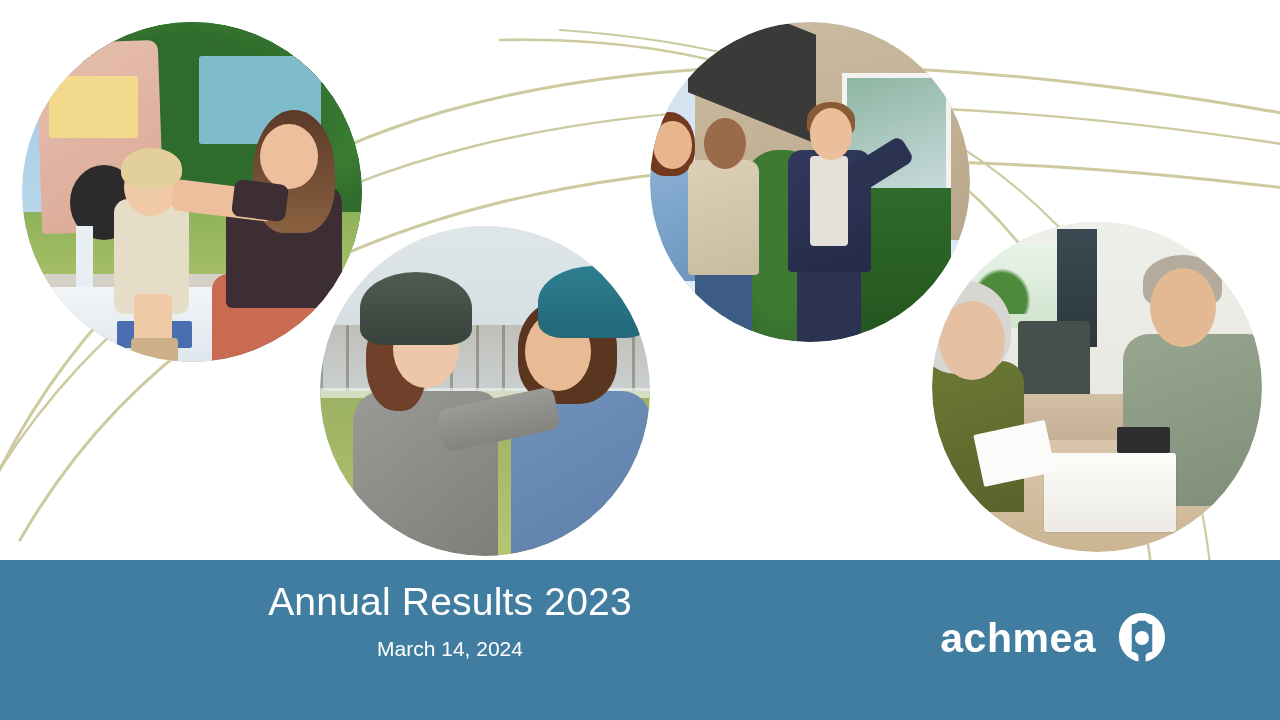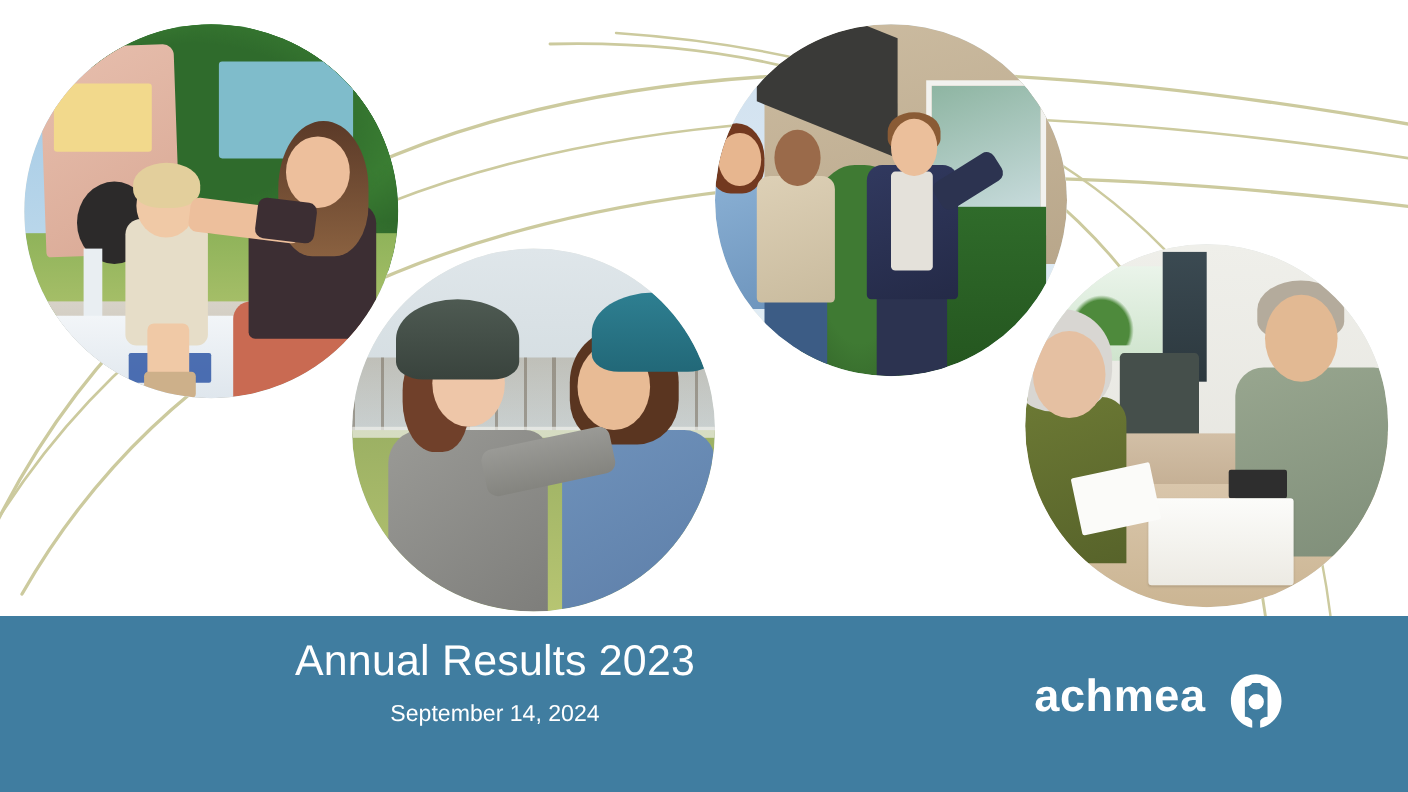--- a/index.html
+++ b/index.html
@@ -249,20 +249,21 @@
     font-weight: 400;
     color: #ffffff;
   }
 
   
   .logo {
     position: absolute;
     right: 112px;
     top: 52px;
     display: flex;
+    align-items: center;
     gap: 20px;
   }
   .logo-word {
     font-size: 41px;
     font-weight: 700;
     color: #ffffff;
     letter-spacing: .5px;
     line-height: 1;
   }
   .logo-mark { display: block; }
@@ -369,21 +370,21 @@
       <div class="calc"></div>
         <div class="binder"></div>
         <div class="paper1"></div>
     </div>
   </div>
 
   <div class="banner">
 
     <div class="banner-text">
       <h1 class="slide-title">Annual Results 2023</h1>
-      <div class="slide-date">September 14, 2024</div>
+      <div class="slide-date">March 14, 2024</div>
     </div>
 
     <div class="logo">
       <span class="logo-word">achmea</span>
       <svg class="logo-mark" width="52" height="52" viewBox="0 0 52 52" xmlns="http://www.w3.org/2000/svg">
         <path fill="#ffffff" d="M26 1 C38.8 1 49 11.4 49 25.3 C49 37.4 40.6 47.6 29.6 49.6
                  L29.6 43.2 C30.6 41.4 33.2 39.7 36.3 39.7 L36.3 12.3
                  C33.2 12.3 30.6 10.6 29.6 8.8 L22.4 8.8
                  C21.4 10.6 18.8 12.3 15.7 12.3 L15.7 39.7
                  C18.8 39.7 21.4 41.4 22.4 43.2 L22.4 49.6

